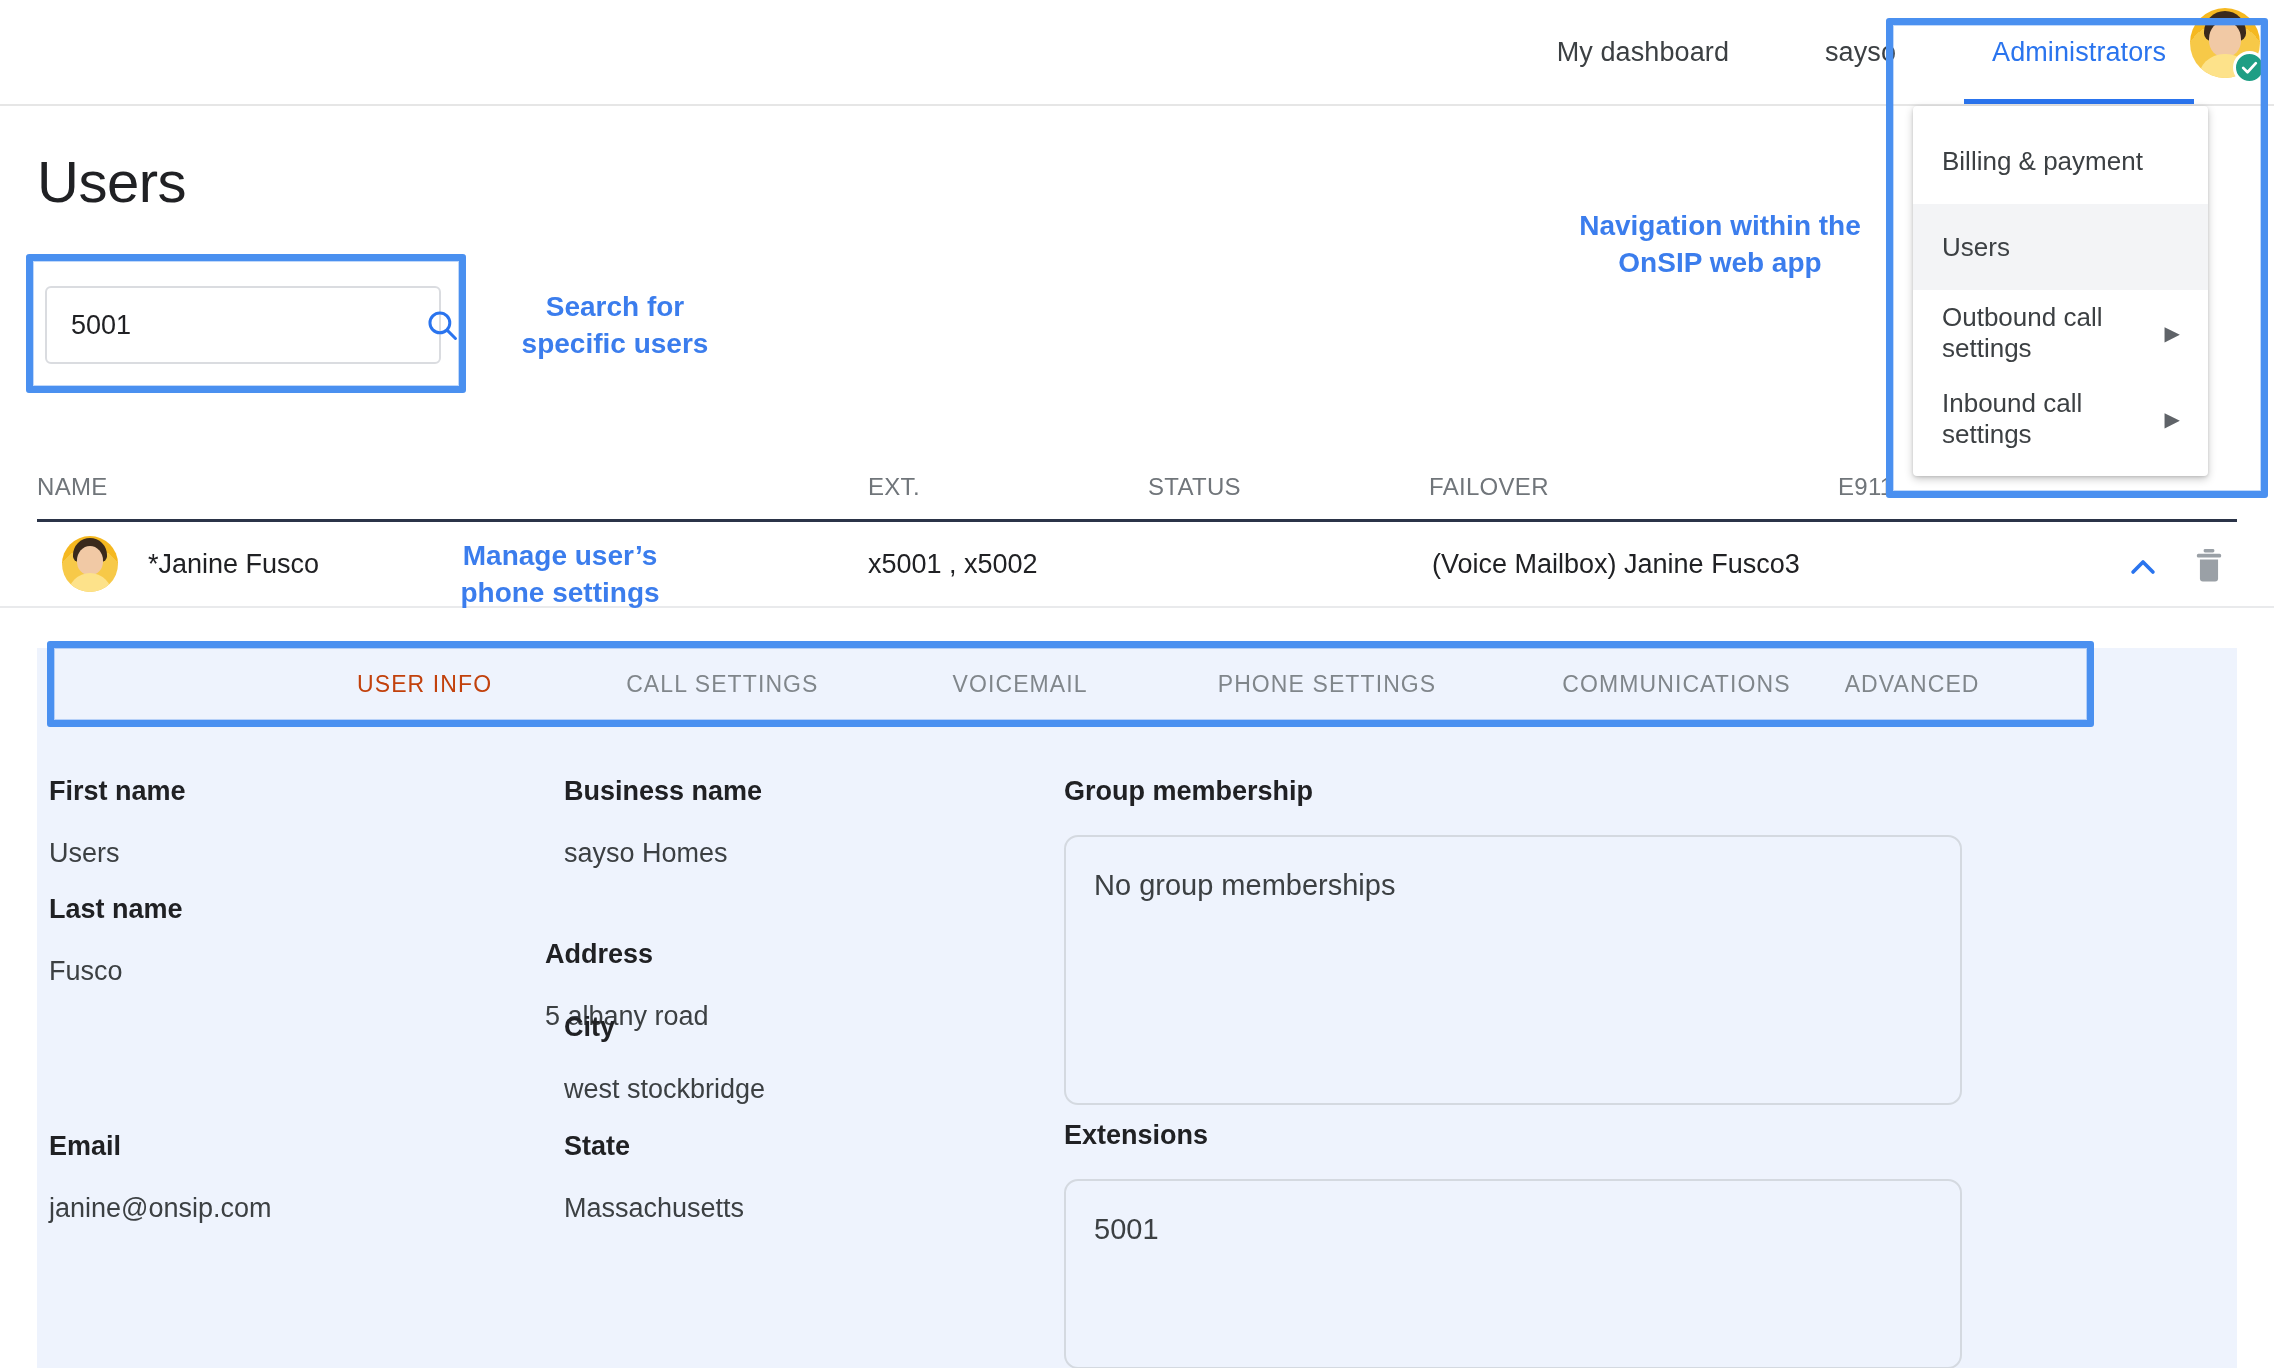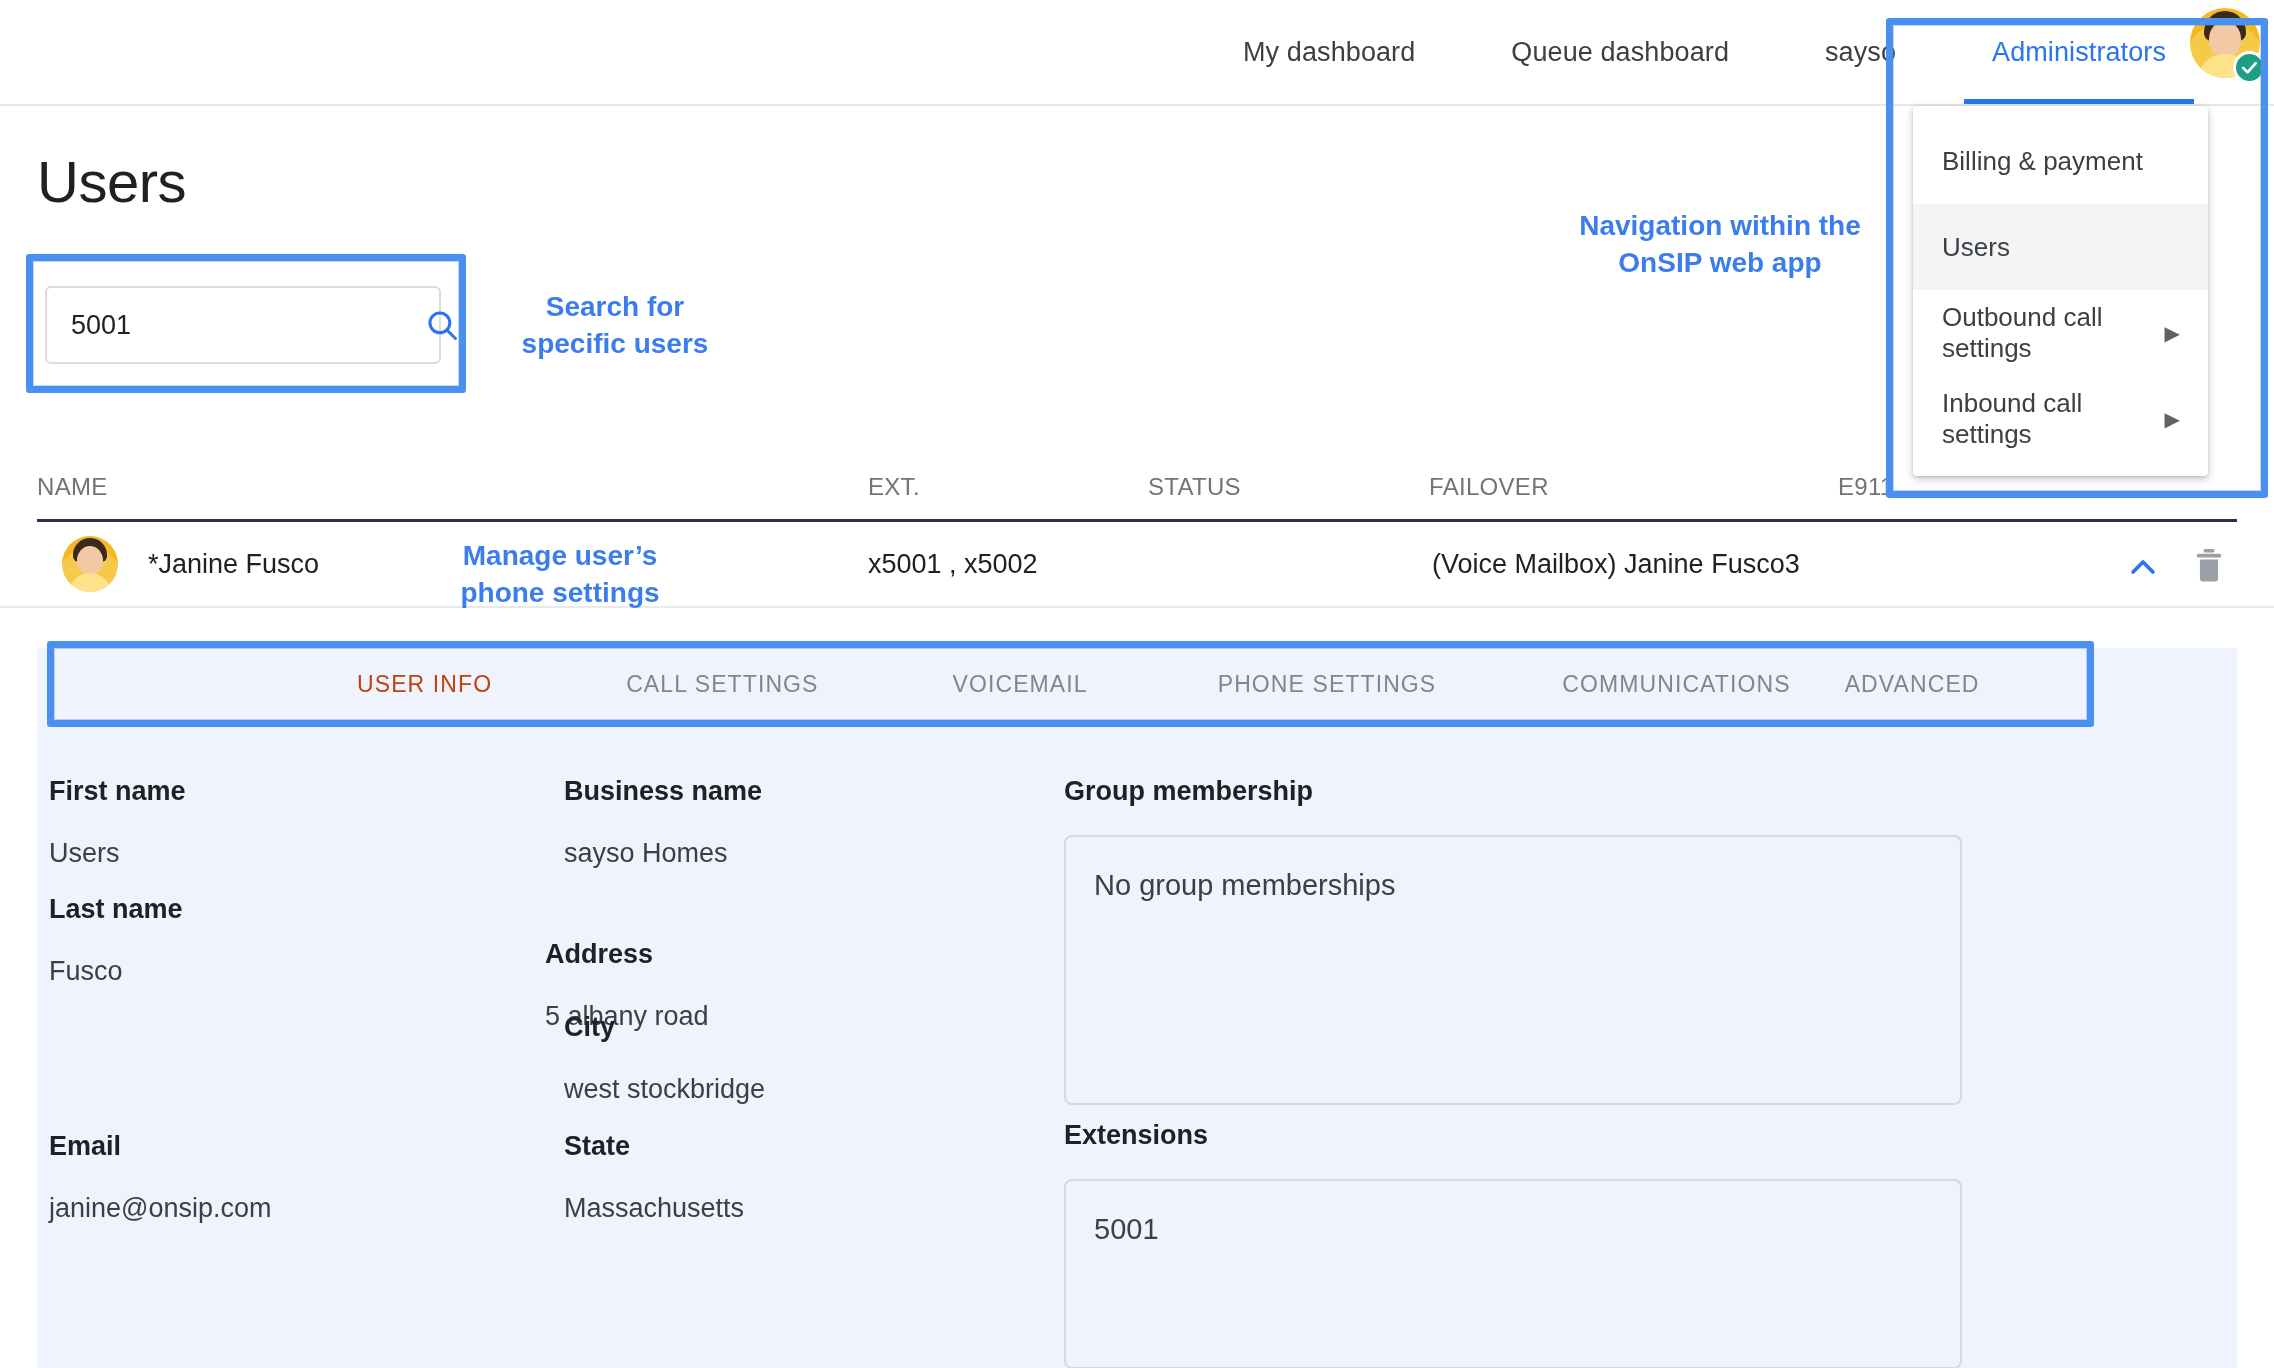--- a/index.html
+++ b/index.html
@@ -161,44 +161,41 @@
     background: #eef3fd;
   }
   .field { position: absolute; }
   .field-label { font-size: 27px; font-weight: 700; color: #202124; }
   .field-value { font-size: 27px; color: #3c4043; margin-top: 31px; }
 
   .panel-label {
     position: absolute; font-size: 27px; font-weight: 700; color: #202124;
   }
   .panel-box {
-    position: absolute; border: 2px solid #d4d9e0; border-radius: 8px;
+    position: absolute; border: 2px solid #d4d9e0; border-radius: 14px;
     background: transparent;
   }
   .panel-box .panel-text {
     font-size: 29px; color: #3c4043; padding: 32px 0 0 28px;
   }
 
   .scroll-hint {
     position: absolute; right: 0; top: 720px; width: 22px; height: 648px;
     background: #ffffff;
   }
 </style>
 </head>
 <body>
 
 <div id="root">
 
   <div class="topbar">
     <div class="nav-items">
       <div class="nav-item">
         <span>My dashboard</span>
-      </div>
-      <div class="nav-item">
-        <span>Queue dashboard</span>
       </div>
       <div class="nav-item">
         <span>sayso</span>
       </div>
       <div class="nav-item active">
         <span>Administrators</span>
       </div>
     </div>
 
     <div class="avatar-wrap">

